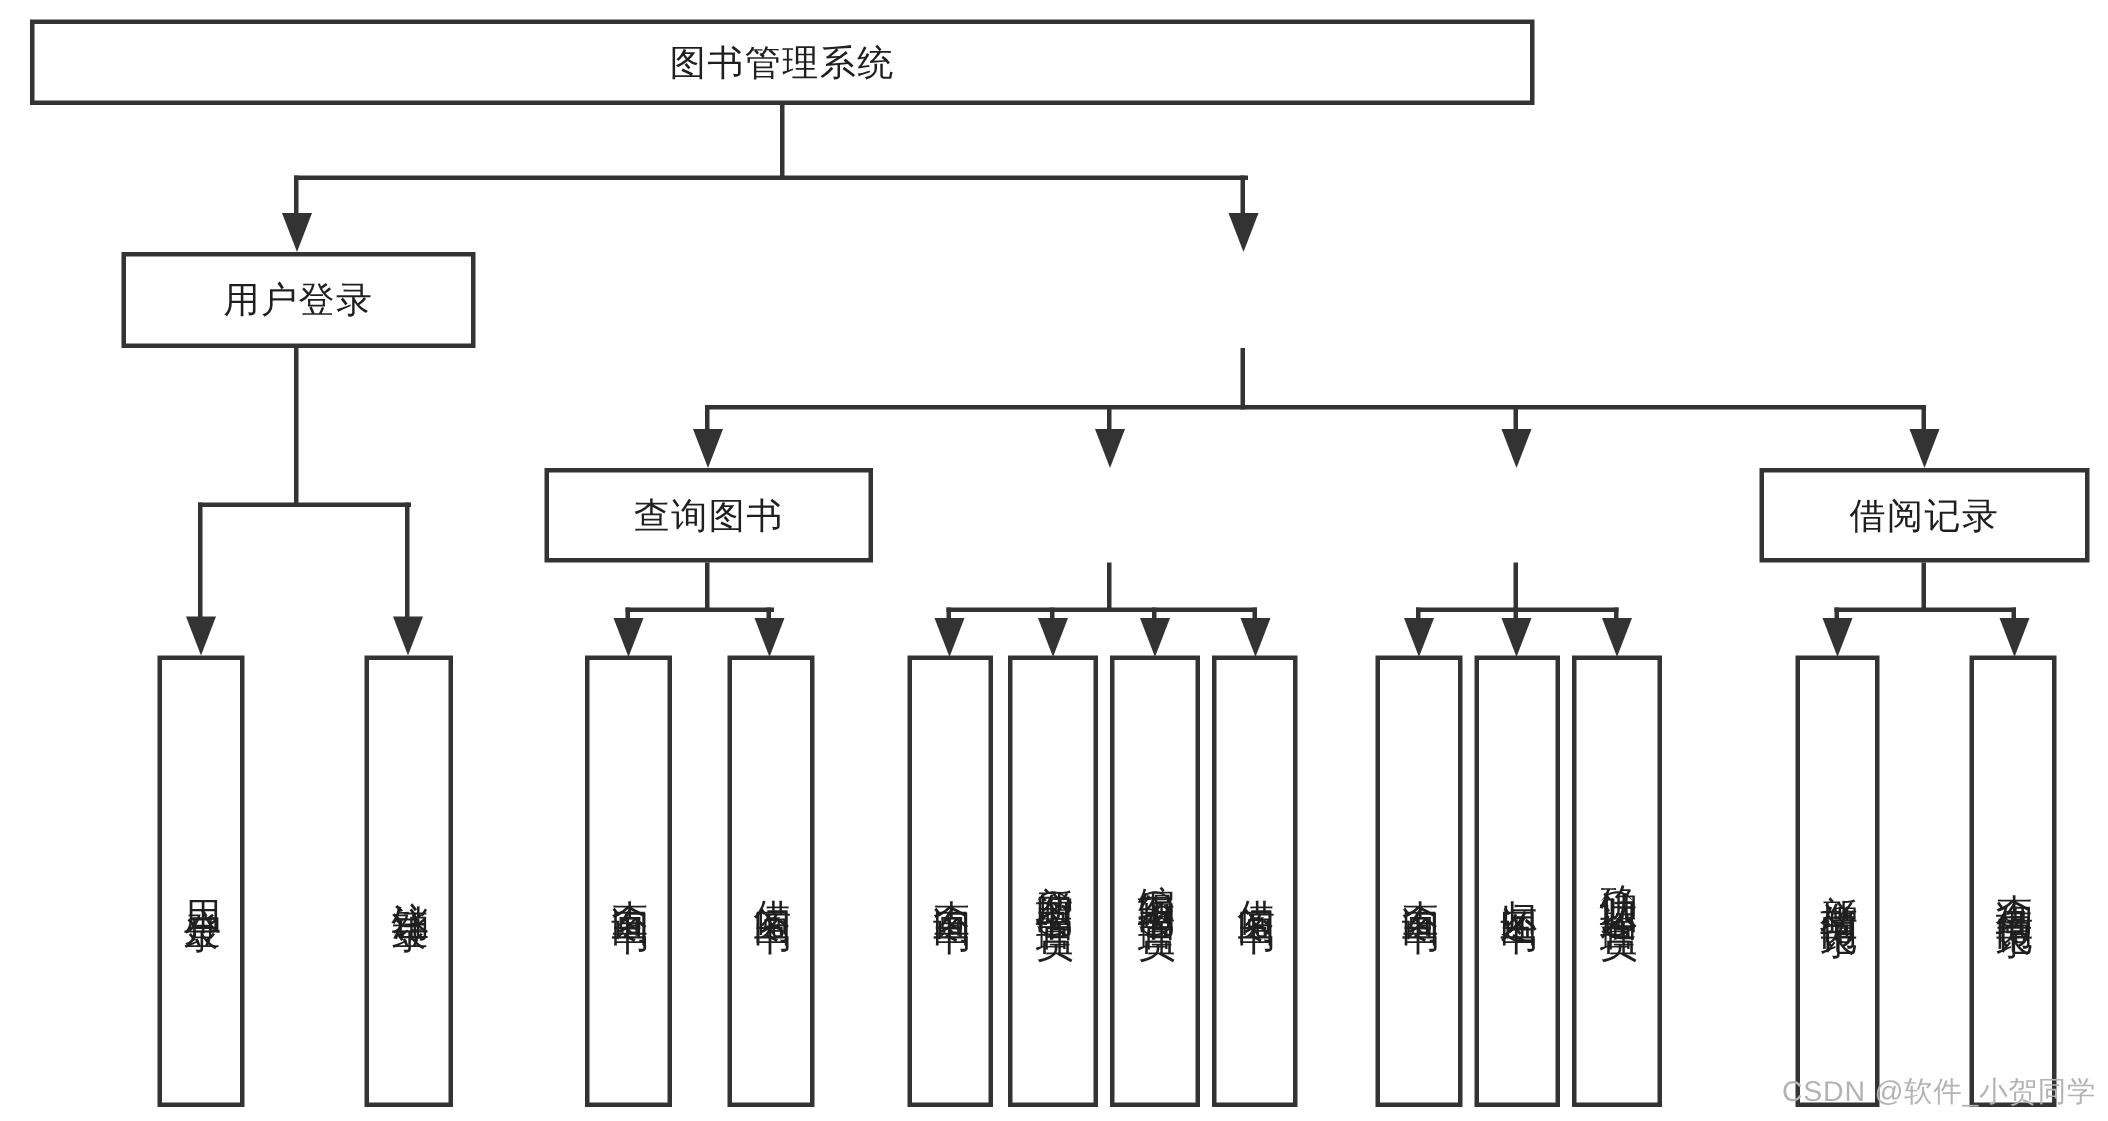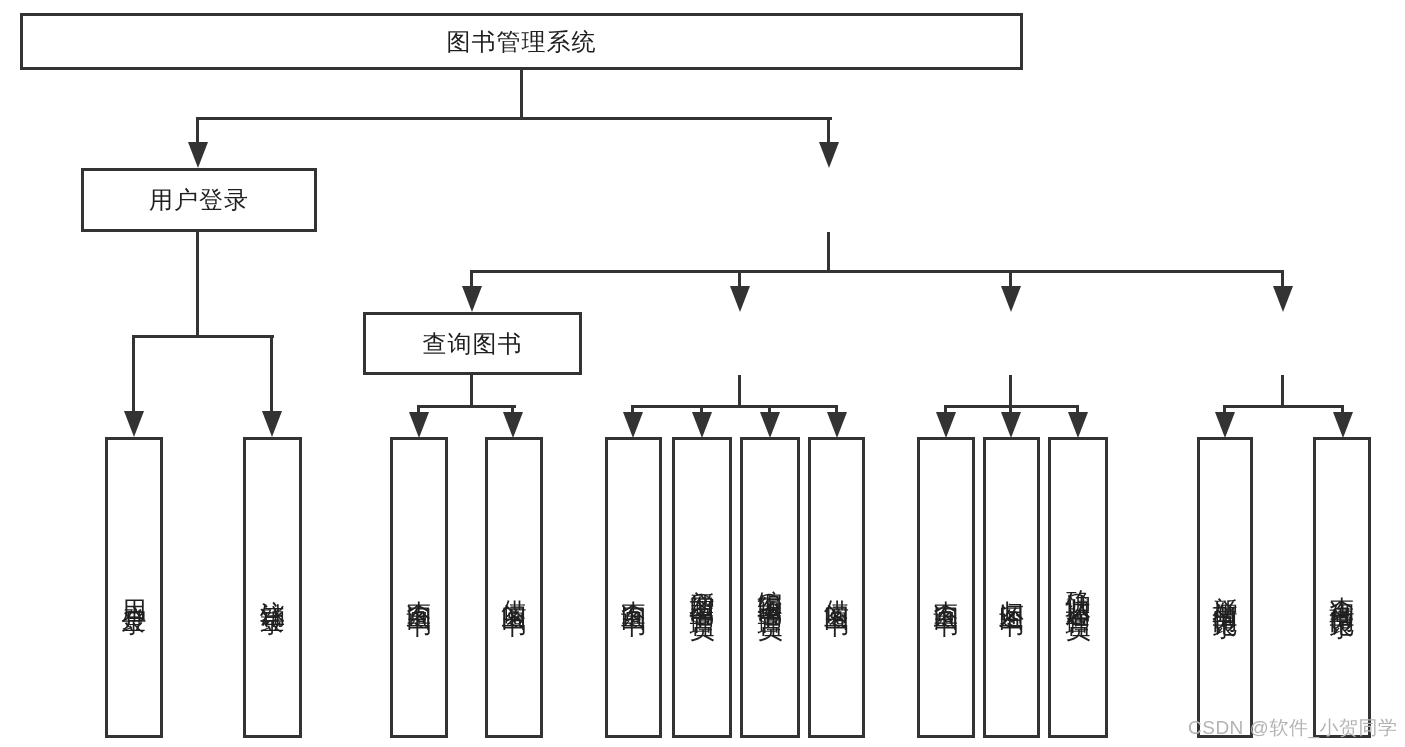--- a/index.html
+++ b/index.html
@@ -37,20 +37,21 @@
 </head>
 <body>
 
 <div class="stage">
 
   <div class="box hbox" style="left:20px;top:13px;width:1003px;height:57px">图书管理系统</div>
 
   <div class="box hbox" style="left:81px;top:168px;width:236px;height:64px">用户登录</div>
 
   <div class="box hbox" style="left:363px;top:312px;width:219px;height:63px">查询图书</div>
+  <div class="box hbox" style="left:1173px;top:312px;width:220px;height:63px">借阅记录</div>
 
   <div class="box vbox" style="left:105px;top:437px;width:58px;height:301px">用户登录</div>
   <div class="box vbox" style="left:243px;top:437px;width:59px;height:301px">注销登录</div>
 
   <div class="box vbox" style="left:390px;top:437px;width:58px;height:301px">查询图书</div>
   <div class="box vbox" style="left:485px;top:437px;width:58px;height:301px">借阅图书</div>
 
   <div class="box vbox" style="left:605px;top:437px;width:57px;height:301px">查询图书</div>
   <div class="box vbox" style="left:672px;top:437px;width:60px;height:301px">新增图书（管理员）</div>
   <div class="box vbox" style="left:740px;top:437px;width:60px;height:301px">编辑图书（管理员）</div>

